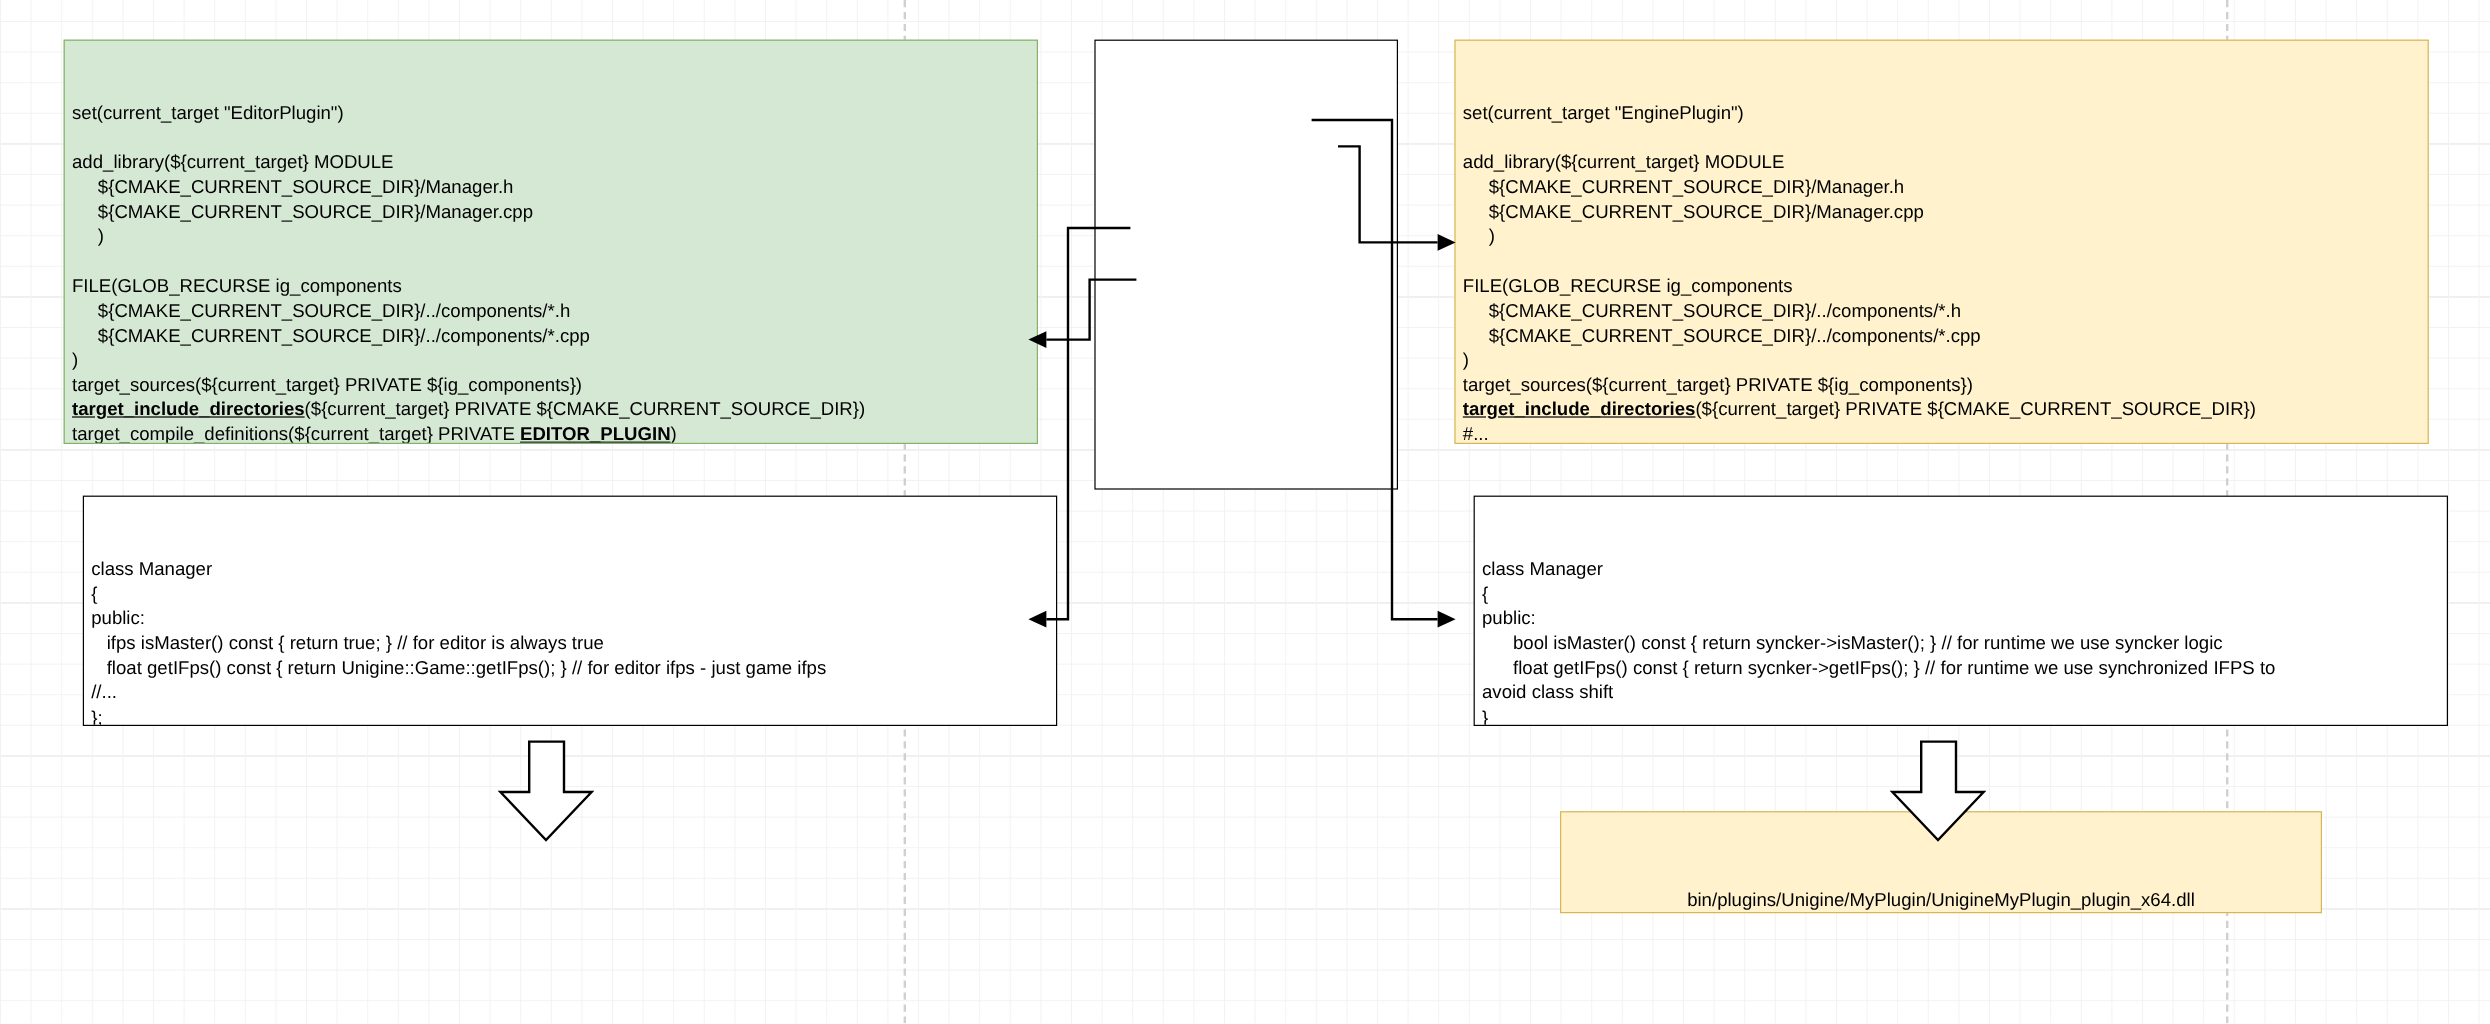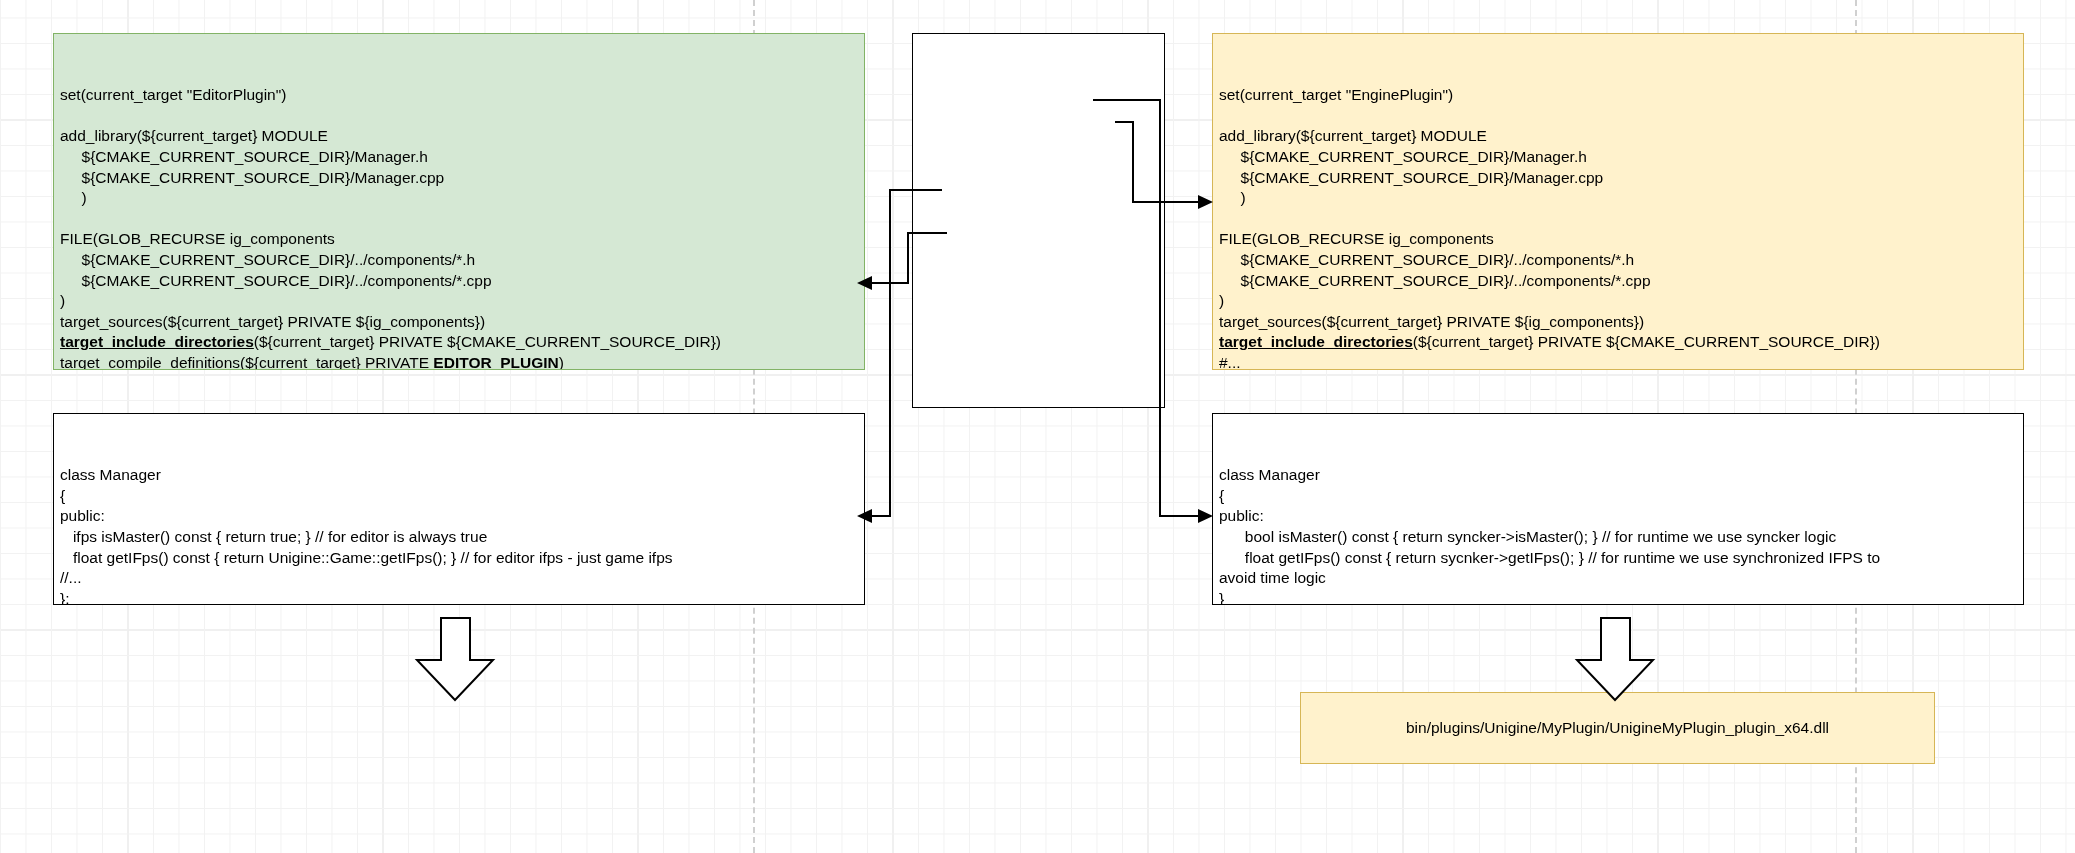--- a/index.html
+++ b/index.html
@@ -50,20 +50,21 @@
     background: #d5e8d4;
     border: 1.5px solid #82b366;
   }
   .orange {
     background: #fff2cc;
     border: 1.5px solid #d6b656;
   }
   .white {
     background: #ffffff;
     border: 1.5px solid #000000;
+    margin-left: 16px;
   }
   .treebox {
     background: #ffffff;
     border: 1.5px solid #000000;
     font-size: 16.5px;
     line-height: 21.8px;
     color: #000000;
     padding: 40px 0 0 6px;
     white-space: pre;
   }
@@ -107,25 +108,25 @@
 
   <div class="box orange codebox" style="left:1212px; top:33px; width:812px; height:337px;">
     <div><div>set(current_target "EnginePlugin")</div><div>&nbsp;</div><div>add_library(${current_target} MODULE</div><div>     ${CMAKE_CURRENT_SOURCE_DIR}/Manager.h</div><div>     ${CMAKE_CURRENT_SOURCE_DIR}/Manager.cpp</div><div>     )</div><div>&nbsp;</div><div>FILE(GLOB_RECURSE ig_components</div><div>     ${CMAKE_CURRENT_SOURCE_DIR}/../components/*.h</div><div>     ${CMAKE_CURRENT_SOURCE_DIR}/../components/*.cpp</div><div>)</div><div>target_sources(${current_target} PRIVATE ${ig_components})</div><div><span class="bold">target_include_directories</span>(${current_target} PRIVATE ${CMAKE_CURRENT_SOURCE_DIR})</div><div>#...</div></div>
   </div>
 
   <div class="box white codebox" style="left:53px; top:413px; width:812px; height:192px;">
     <div><div>class Manager</div><div>{</div><div>public:</div><div>   ifps isMaster() const { return true; } // for editor is always true</div><div>   float getIFps() const { return Unigine::Game::getIFps(); } // for editor ifps - just game ifps</div><div>//...</div><div>};</div></div>
   </div>
 
   <div class="box white codebox" style="left:1212px; top:413px; width:812px; height:192px;">
-    <div><div>class Manager</div><div>{</div><div>public:</div><div>      bool isMaster() const { return syncker-&gt;isMaster(); } // for runtime we use syncker logic</div><div>      float getIFps() const { return sycnker-&gt;getIFps(); } // for runtime we use synchronized IFPS to</div><div>avoid time logic</div><div>}</div></div>
+    <div><div>class Manager</div><div>{</div><div>public:</div><div>      bool isMaster() const { return syncker-&gt;isMaster(); } // for runtime we use syncker logic</div><div>      float getIFps() const { return sycnker-&gt;getIFps(); } // for runtime we use synchronized IFPS to</div><div>avoid class shift</div><div>}</div></div>
   </div>
 
 
-  <div class="box orange resultbox" style="left:1300px; top:692px; width:635px; height:72px;">
+  <div class="box orange resultbox" style="left:1300px; top:676px; width:635px; height:85px;align-items:flex-end;">
     <span>bin/plugins/Unigine/MyPlugin/UnigineMyPlugin_plugin_x64.dll</span>
   </div>
 
   <svg class="overlay">
 
     <path class="line" d="M 1093 100 L 1160 100 L 1160 516 L 1198 516"></path>
     <polygon class="fillarrow" points="1198,509 1213,516 1198,523"></polygon>
 
     <path class="line" d="M 1115 122 L 1133 122 L 1133 202 L 1198 202"></path>
     <polygon class="fillarrow" points="1198,195 1213,202 1198,209"></polygon>

